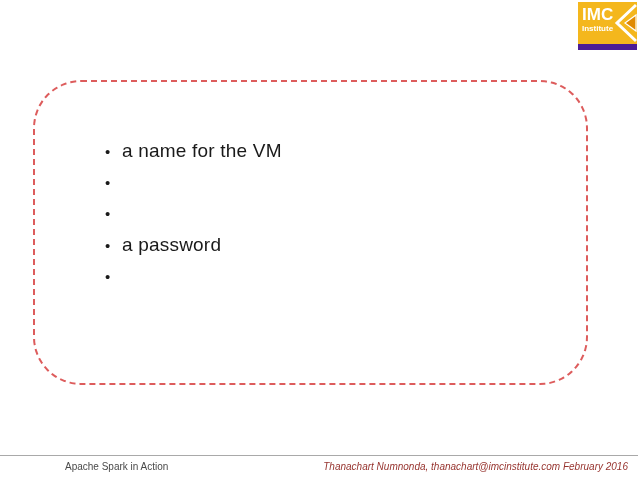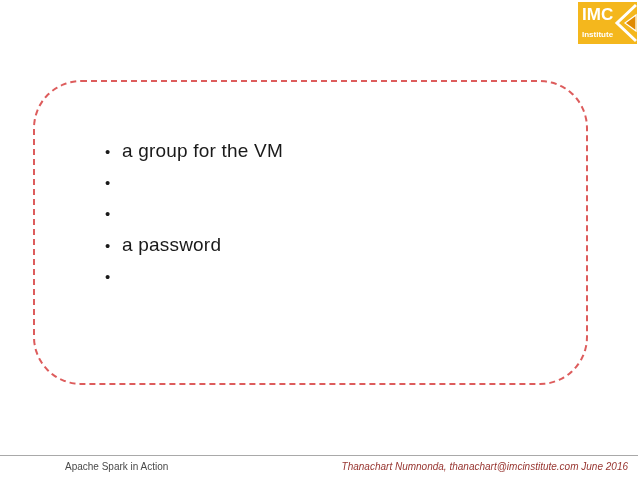--- a/index.html
+++ b/index.html
@@ -13,42 +13,42 @@
     background: #ffffff;
     overflow: hidden;
   }
 
   
   .logo {
     position: absolute;
     top: 2px;
     right: 1px;
     width: 59px;
-    height: 42px;
-    background: #a21caf;
+    height: 48px;
+    background: #4c1d95;
   }
   .logo svg { position: absolute; top: 0; left: 0; }
   .logo .logo-text {
     position: absolute;
     left: 4px;
     top: 4px;
     color: #ffffff;
     line-height: 1;
   }
   .logo .logo-line1 {
     font-size: 17px;
     font-weight: bold;
     letter-spacing: 0px;
     display: block;
   }
   .logo .logo-line2 {
     font-size: 8px;
     font-weight: bold;
     display: block;
-    margin-top: 8px;
+    margin-top: 2px;
   }
 
   
   .dashed-box {
     position: absolute;
     left: 33px;
     top: 80px;
     width: 555px;
     height: 305px;
     border: 2px dashed #dd5c5c;
@@ -128,35 +128,35 @@
       <span class="logo-line2">Institute</span>
     </span>
   </div>
 
   <div class="dashed-box"></div>
 
   <div class="content">
     <ul class="bullet-list">
       <li>
         <span class="bullet-dot">•</span>
-        <span>a group for the VM</span>
+        <span>a name for the VM</span>
       </li>
       <li>
         <span class="bullet-dot">•</span>
       </li>
       <li>
         <span class="bullet-dot">•</span>
       </li>
       <li>
         <span class="bullet-dot">•</span>
         <span>a password</span>
       </li>
       <li>
         <span class="bullet-dot">•</span>
       </li>
     </ul>
   </div>
 
   <div class="footer-divider"></div>
   <div class="footer-left">Apache Spark in Action</div>
-  <div class="footer-right">Thanachart Numnonda,  thanachart@imcinstitute.com  June 2016</div>
+  <div class="footer-right">Thanachart Numnonda,  thanachart@imcinstitute.com  February 2016</div>
 
 </div>
 
 </body></html>

